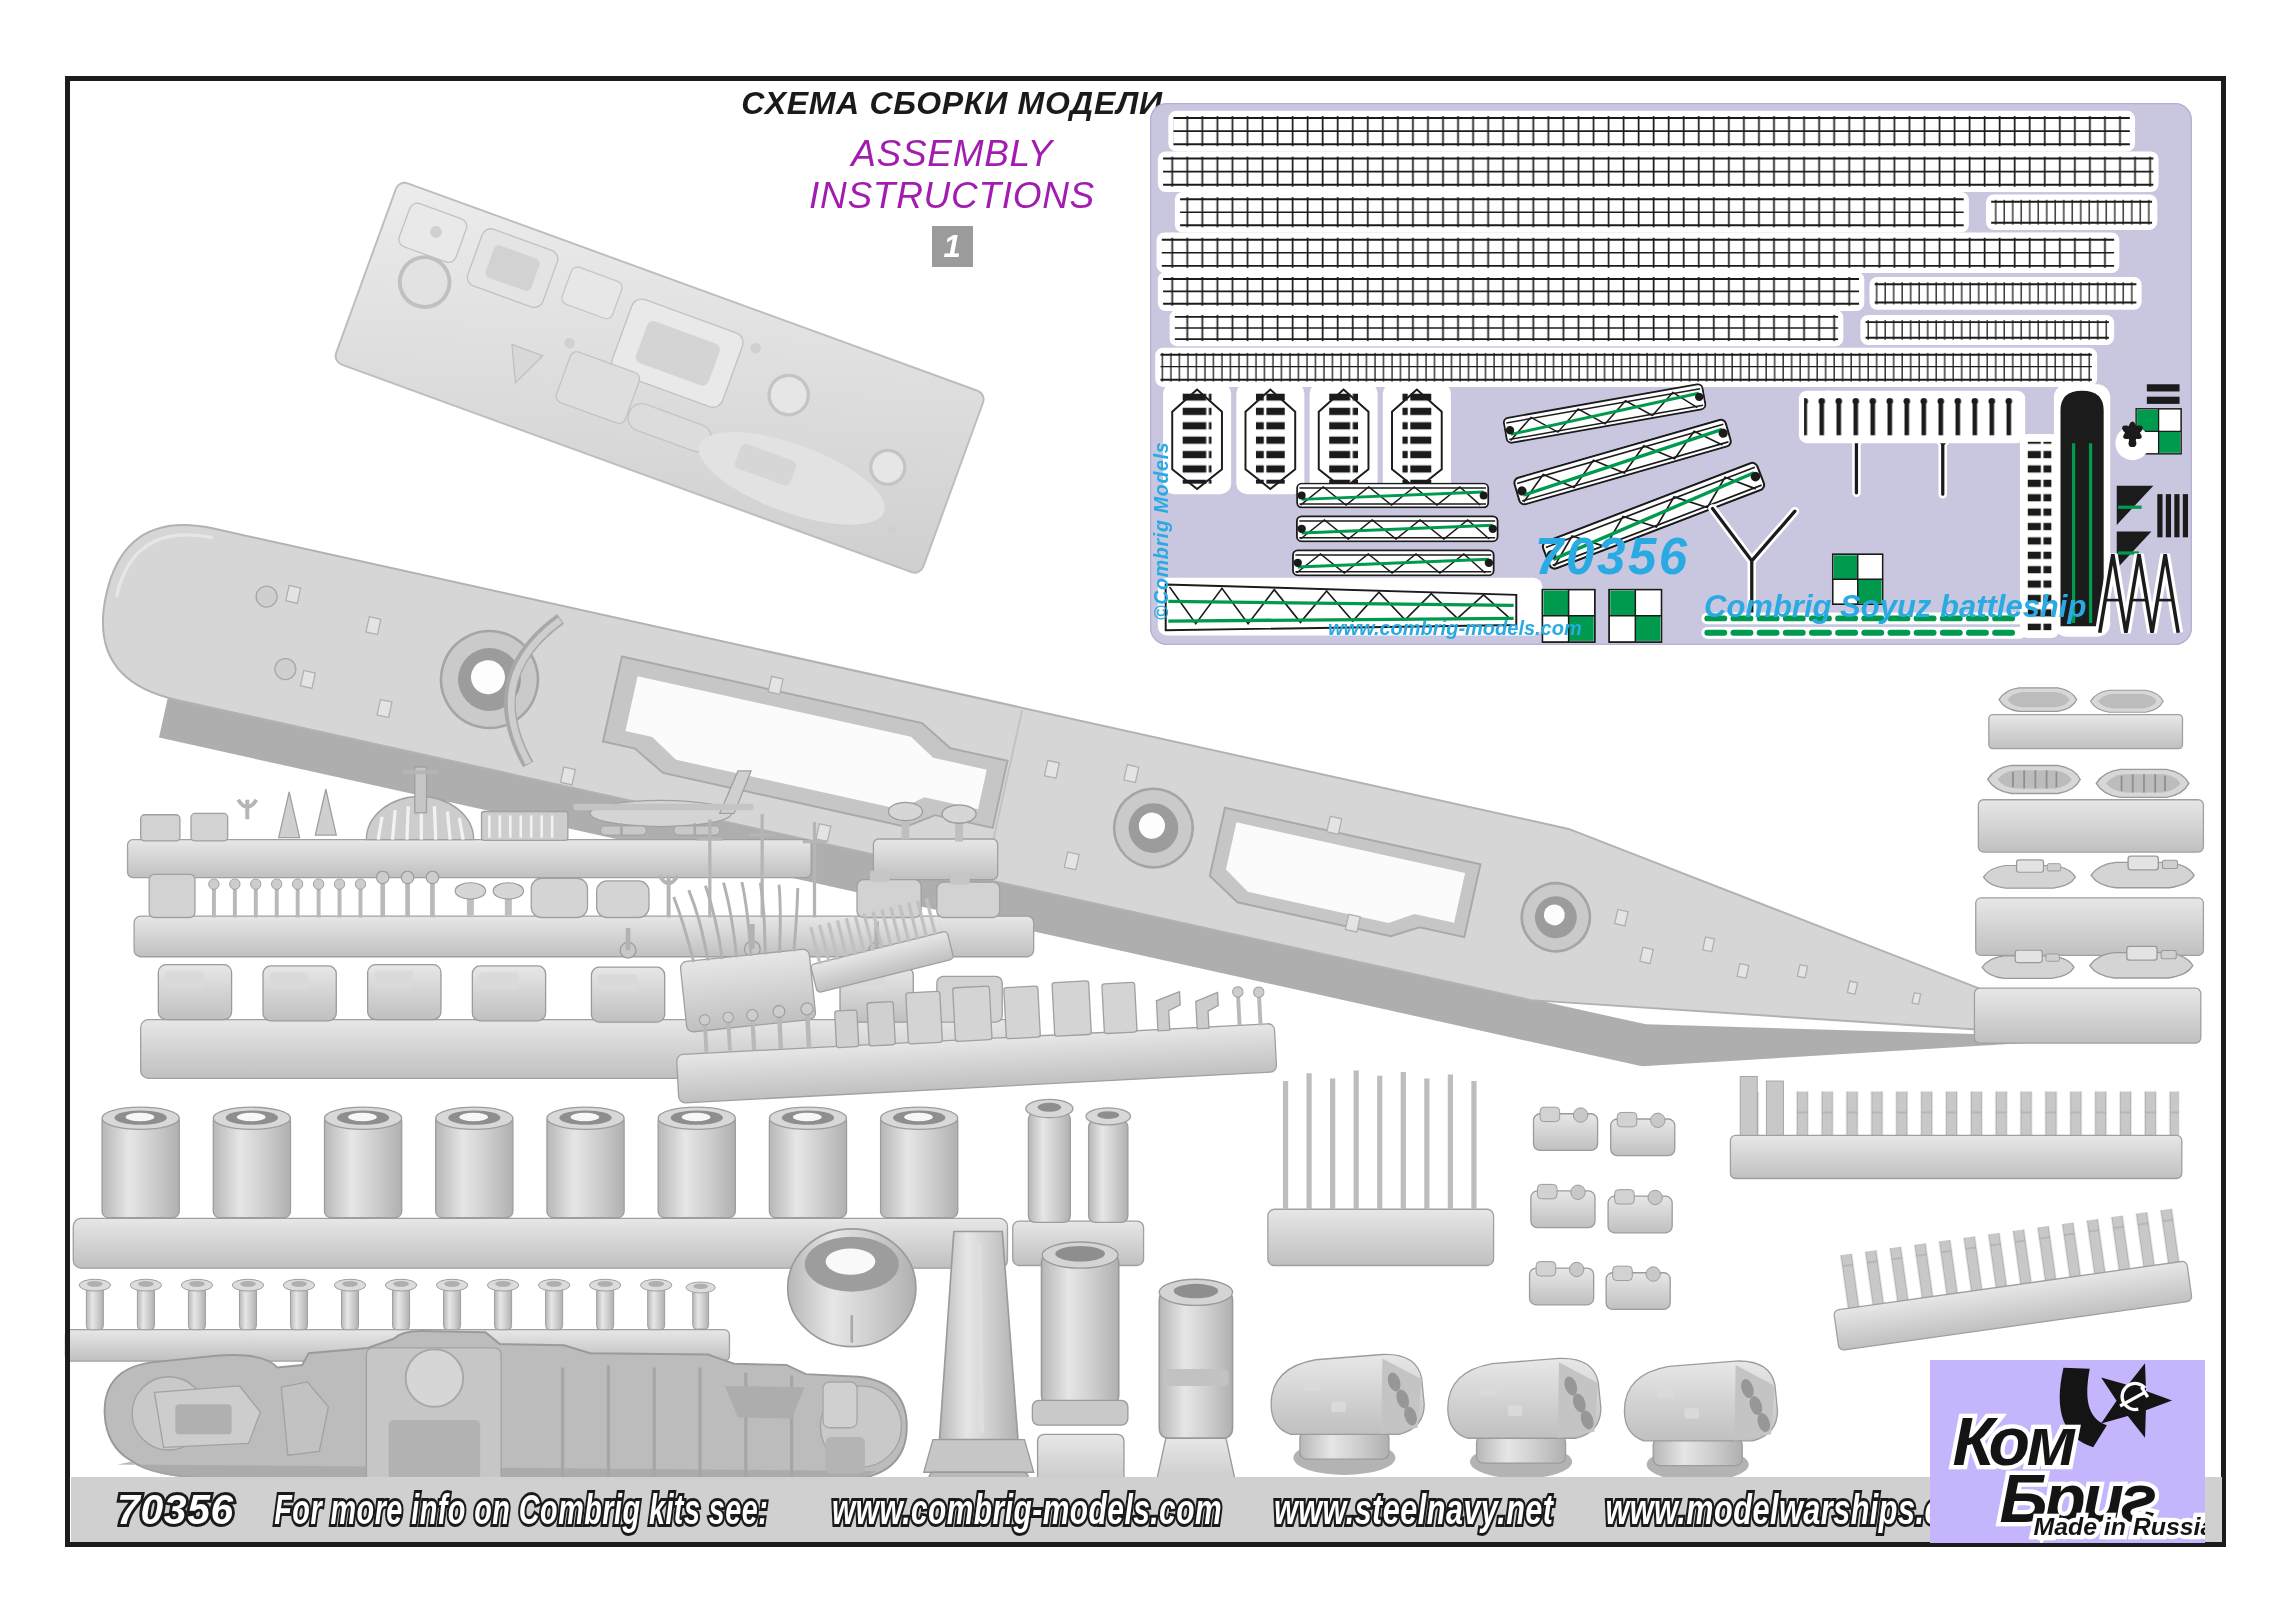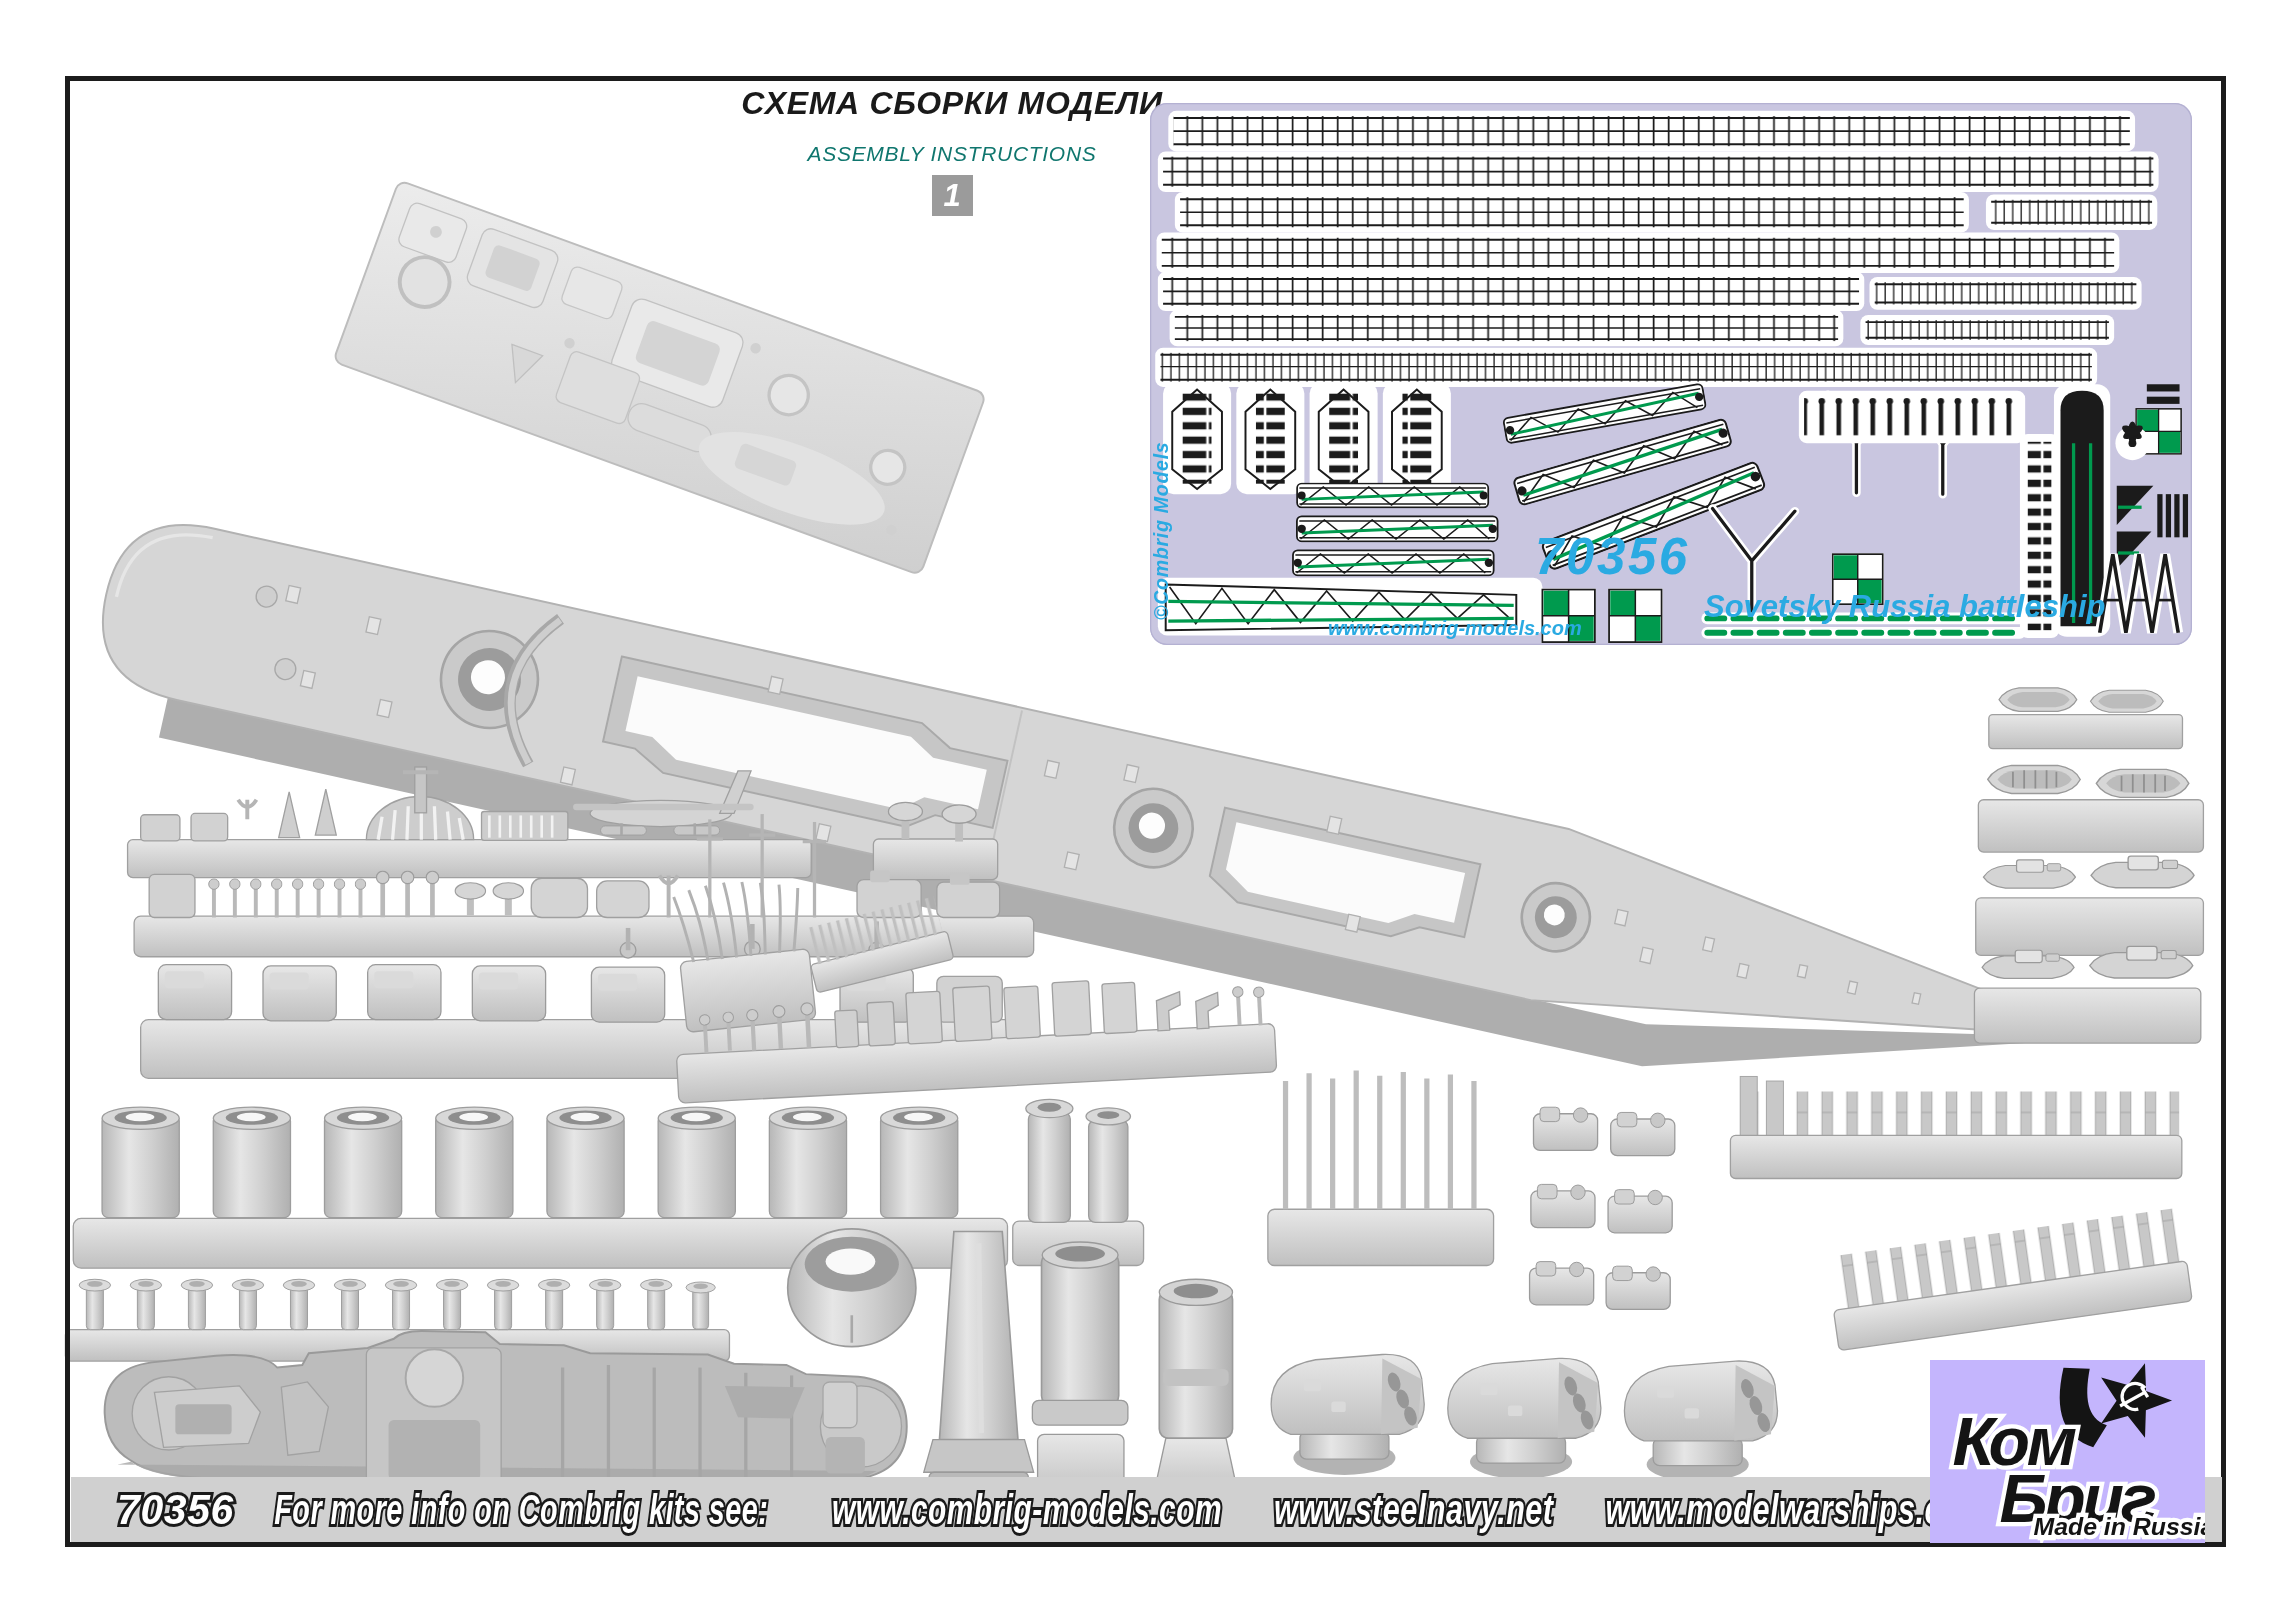--- a/index.html
+++ b/index.html
@@ -3,21 +3,21 @@
 <meta charset="utf-8">
 <style>
   html,body{margin:0;padding:0;background:#fff;}
   body{width:2295px;height:1623px;position:relative;font-family:"Liberation Sans",sans-serif;}
   .canvas{position:absolute;inset:0;background:#fff;overflow:hidden;font-style:italic;}
   .frame{position:absolute;left:65px;top:76px;width:2161px;height:1471px;border:5.9px solid #1c1c1c;box-sizing:border-box;}
   .parts{position:absolute;left:0;top:0;width:2295px;height:1623px;}
   
   .titleblock{position:absolute;left:733px;top:85px;width:438px;text-align:center;color:#1a1a1a;}
   .title-ru{font-size:32px;font-weight:bold;letter-spacing:0.7px;}
-  .title-en{font-size:21px;font-weight:400;margin-top:20px;letter-spacing:0.7px;color:#0f766e;}
+  .title-en{font-size:37px;font-weight:400;margin-top:11px;letter-spacing:0.7px;color:#a21caf;}
   .badge{display:inline-block;margin-top:9.2px;width:41px;height:41px;background:#9b9b9b;color:#fff;
          font-size:31px;font-weight:bold;line-height:41px;text-align:center;}
   
   .fret{position:absolute;left:1150px;top:103px;width:1042px;height:542px;background:#c9c6e0;
         border-radius:17px;box-shadow:0 0 0 1.3px #b4b1d2 inset;}
   .fret svg{position:absolute;inset:0;}
   .fret .t{position:absolute;color:#2aaae2;font-weight:bold;white-space:nowrap;}
   .fret-num{left:385px;top:424px;font-size:51px;letter-spacing:2.6px;}
   .fret-ship{left:554px;top:486px;font-size:31px;}
   .fret-site{left:178px;top:514px;font-size:20px;}
@@ -710,21 +710,21 @@
           <path d="M1452,810 L1472,690 L1492,810 L1512,690 L1532,810 L1552,690 L1572,810" fill="none" stroke="#fff" stroke-width="15"></path>
           <path d="M1452,810 L1472,690 L1492,810 L1512,690 L1532,810 L1552,690 L1572,810" fill="none" stroke="#1b1b1b" stroke-width="5.5"></path>
           <line x1="1460" y1="760" x2="1484" y2="760" stroke="#1b1b1b" stroke-width="4"></line>
           <line x1="1500" y1="760" x2="1524" y2="760" stroke="#1b1b1b" stroke-width="4"></line>
           <line x1="1540" y1="760" x2="1564" y2="760" stroke="#1b1b1b" stroke-width="4"></line>
         </g>
       </g>
     </svg>
 
     <div class="t fret-num">70356</div>
-    <div class="t fret-ship">Sovetsky Russia battleship</div>
+    <div class="t fret-ship">Combrig Soyuz battleship</div>
     <div class="t fret-site">www.combrig-models.com</div>
     <div class="t fret-brand">©Combrig Models</div>
   </div>
 
   <div class="footerbar">
     <svg width="2094" height="52" viewBox="0 0 3200 80">
       <text x="20" y="62" font-size="64" textLength="180" lengthAdjust="spacingAndGlyphs">70356</text>
       <text x="262" y="62" font-size="64" textLength="760" lengthAdjust="spacingAndGlyphs">For more info on Combrig kits see:</text>
       <text x="1120" y="62" font-size="64" textLength="600" lengthAdjust="spacingAndGlyphs">www.combrig-models.com</text>
       <text x="1800" y="62" font-size="64" textLength="430" lengthAdjust="spacingAndGlyphs">www.steelnavy.net</text>

